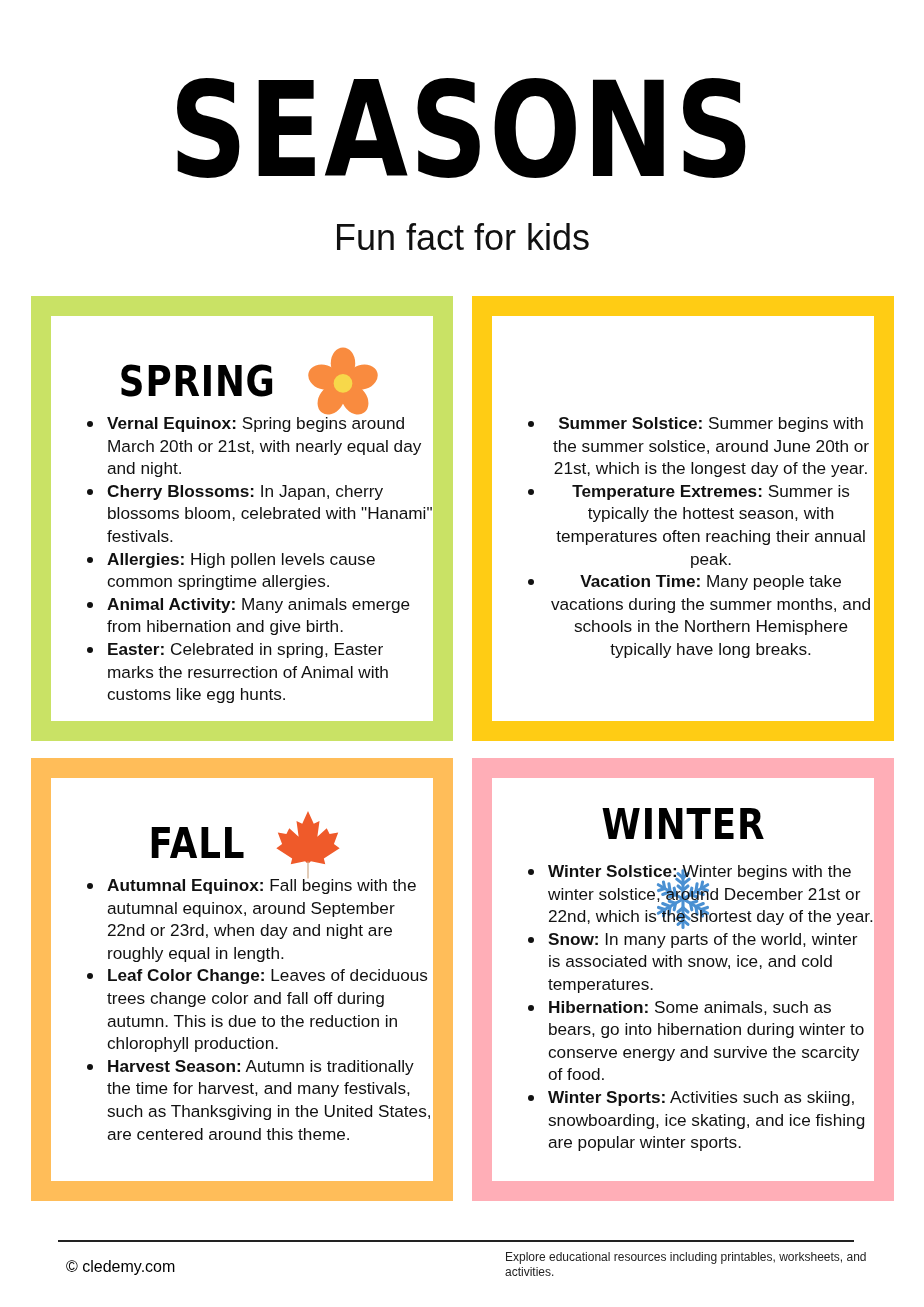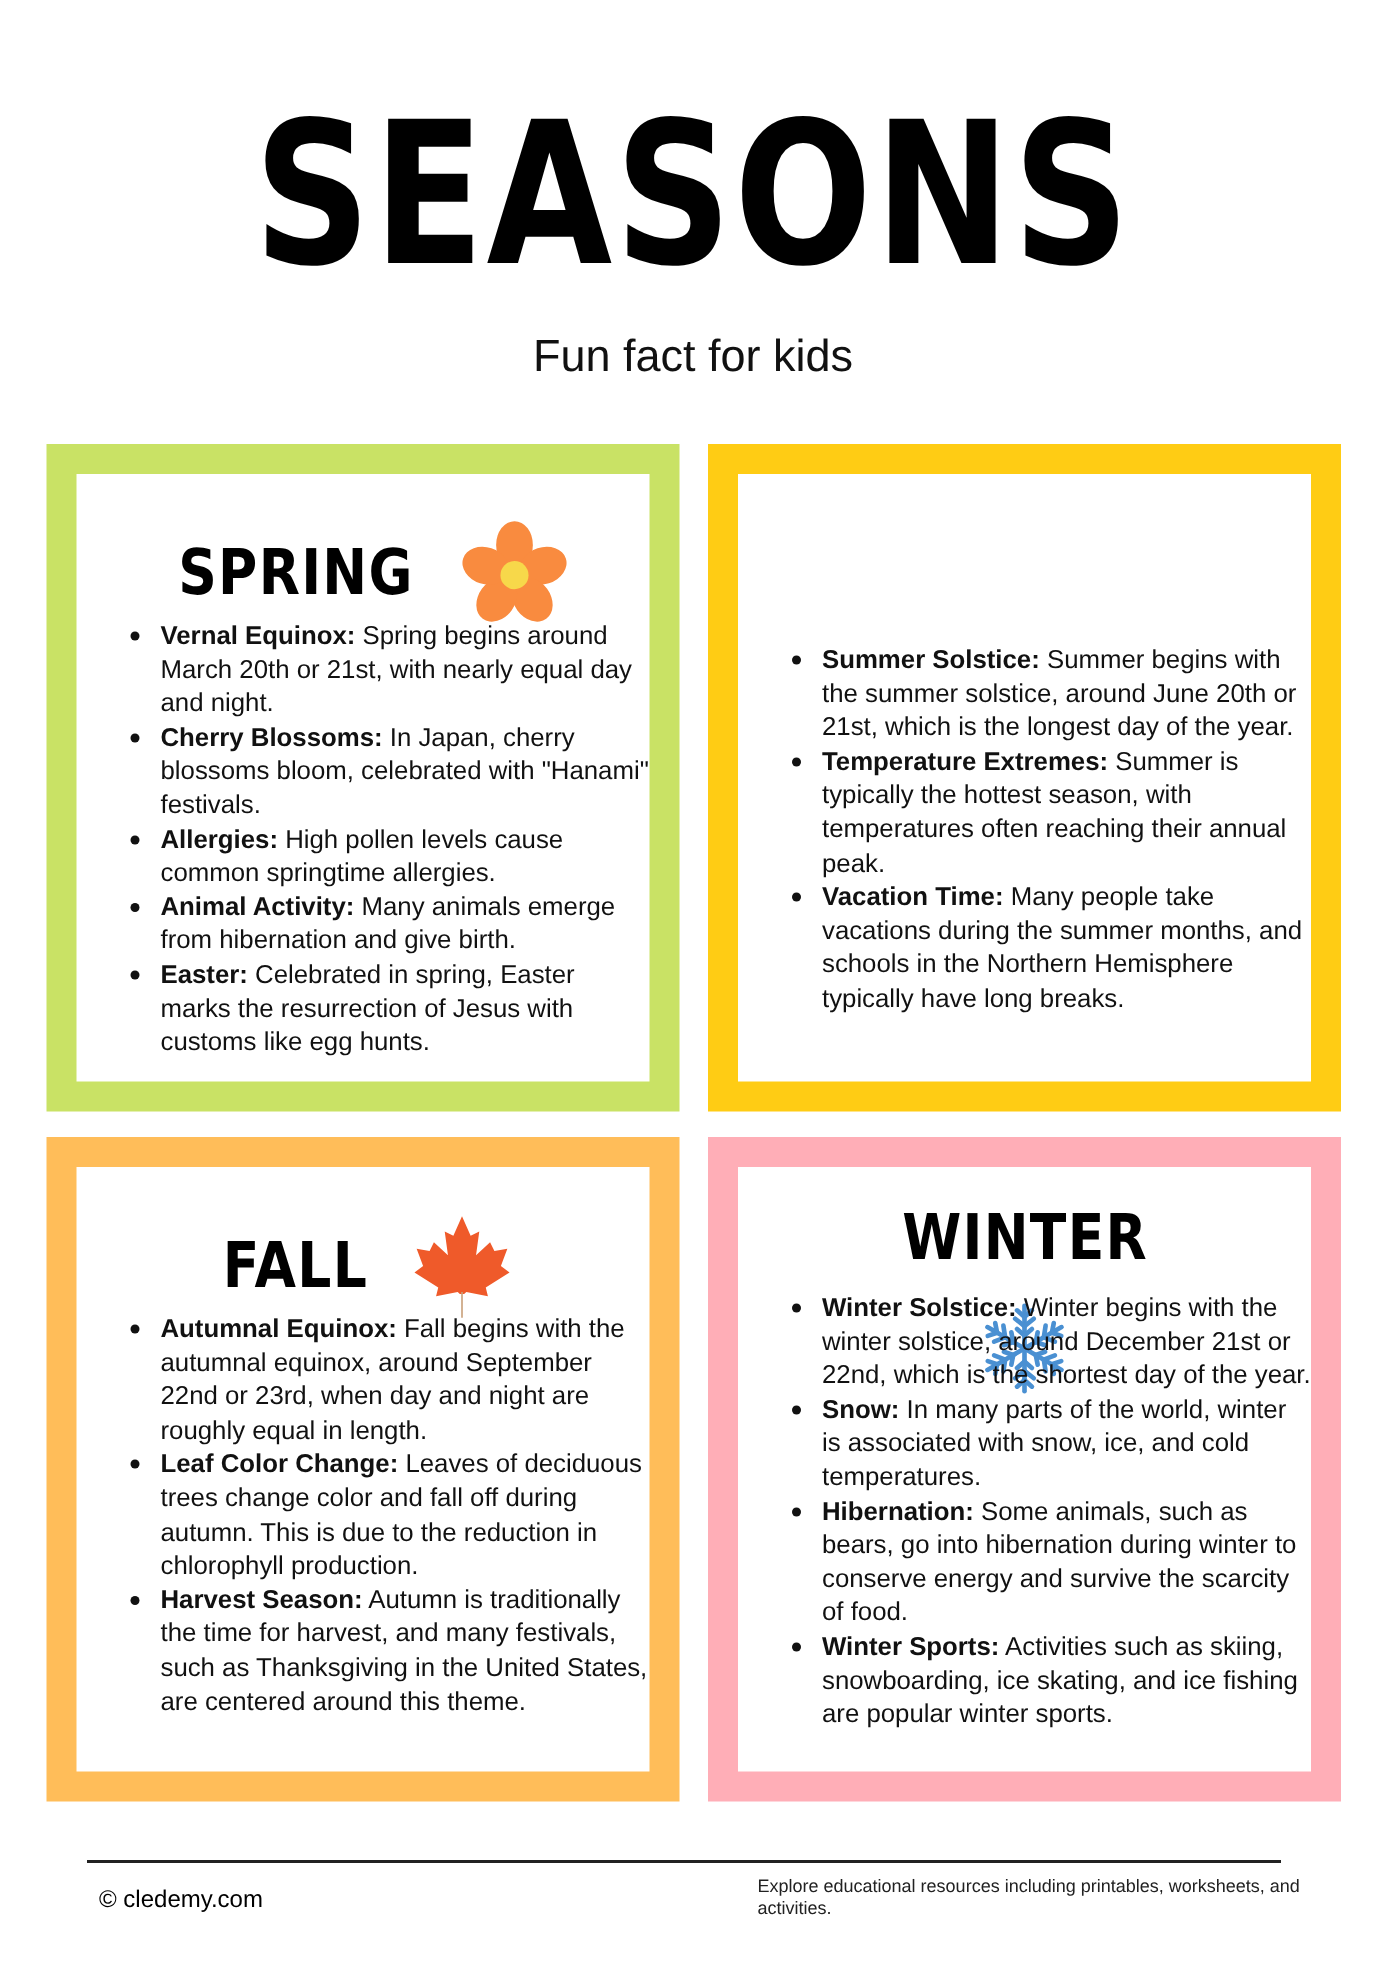--- a/index.html
+++ b/index.html
@@ -3,21 +3,21 @@
 <meta charset="utf-8">
 <style>
   html, body { margin: 0; padding: 0; background: #ffffff; }
   body { width: 924px; height: 1307px; position: relative; overflow: hidden;
          font-family: "Liberation Sans", "DejaVu Sans", sans-serif; color: #111; }
 
   .main-title { position: absolute; left: 0; top: 55px; width: 924px; text-align: center;
     font-family: "DejaVu Sans", sans-serif; font-weight: bold; font-size: 132px;
     letter-spacing: 2px; line-height: 150px; color: #000; transform: scaleX(0.82); transform-origin: center; }
   .subtitle { position: absolute; left: 0; top: 218px; width: 924px; text-align: center;
-    font-size: 30px; line-height: 40px; color: #111; }
+    font-size: 36px; line-height: 40px; color: #111; }
 
   .card { position: absolute; box-sizing: border-box; border: 20px solid #ccc; background: #fff; }
   .card-inner { position: absolute; inset: 0; padding: 12px; }
   .card-head { position: absolute; left: 0; right: 0; display: flex; justify-content: center; align-items: center; gap: 18px; }
   .card-title { font-family: "DejaVu Sans", sans-serif; font-weight: bold; font-size: 42px; letter-spacing: 1px;
     transform: scaleX(0.85); color: #000; line-height: 50px; }
   .card-icon { width: 72px; height: 72px; display: inline-block; }
   .card-icon svg { width: 100%; height: 100%; display: block; }
 
   ul.facts { position: absolute; left: 0; right: 0; margin: 0; padding: 0 0 0 36px; list-style: none; }
@@ -51,28 +51,28 @@
           </g>
           <circle cx="50" cy="52" r="13" fill="#f7d84a"></circle>
         </svg>
       </span>
     </div>
     <ul class="facts" style="top:96px;">
       <li><b>Vernal Equinox:</b><span> Spring begins around March 20th or 21st, with nearly equal day and night.</span></li>
       <li><b>Cherry Blossoms:</b><span> In Japan, cherry blossoms bloom, celebrated with "Hanami" festivals.</span></li>
       <li><b>Allergies:</b><span> High pollen levels cause common springtime allergies.</span></li>
       <li><b>Animal Activity:</b><span> Many animals emerge from hibernation and give birth.</span></li>
-      <li><b>Easter:</b><span> Celebrated in spring, Easter marks the resurrection of Jesus with customs like egg hunts.</span></li>
+      <li><b>Easter:</b><span> Celebrated in spring, Easter marks the resurrection of Animal with customs like egg hunts.</span></li>
     </ul>
   </div>
 </div>
 
 <div class="card" style="left:472px; top:296px; width:422px; height:445px; border-color:#ffcc14;">
   <div class="card-inner">
-    <ul class="facts" style="top:112px;">
+    <ul class="facts" style="top:96px;text-align:center;">
       <li><b>Summer Solstice:</b><span> Summer begins with the summer solstice, around June 20th or 21st, which is the longest day of the year.</span></li>
       <li><b>Temperature Extremes:</b><span> Summer is typically the hottest season, with temperatures often reaching their annual peak.</span></li>
       <li><b>Vacation Time:</b><span> Many people take vacations during the summer months, and schools in the Northern Hemisphere typically have long breaks.</span></li>
     </ul>
   </div>
 </div>
 
 <div class="card" style="left:31px; top:758px; width:422px; height:443px; border-color:#ffbd59;">
   <div class="card-inner">
     <div class="card-head" style="top:30px;">

